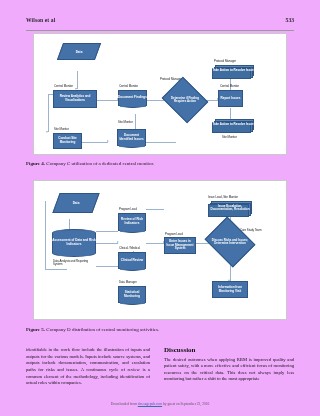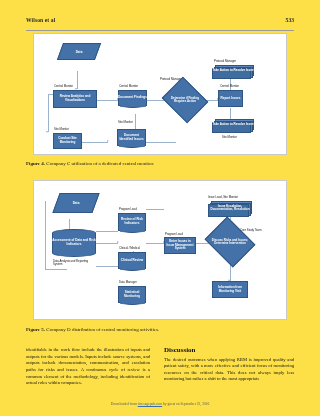--- a/index.html
+++ b/index.html
@@ -2,21 +2,21 @@
 <html><head>
 <meta charset="utf-8">
 <style>
   html, body {
     margin: 0; padding: 0;
     width: 320px; height: 416px;
     background: #ffffff;
     font-family: "Liberation Serif", serif;
     overflow: hidden;
   }
-  .page { position: relative; width: 320px; height: 416px; background: #fde047; }
+  .page { position: relative; width: 320px; height: 416px; background: #f0abfc; }
 
   
   .runhead {
     position: absolute; left: 26px; top: 17px; width: 268px;
     height: 13px;
     border-bottom: 0.7px solid #9a9a9a;
   }
   .runhead .ja {
     position: absolute; left: 0; top: 0;
     font-size: 5.6px; font-weight: bold; color: #2a2a2a;

